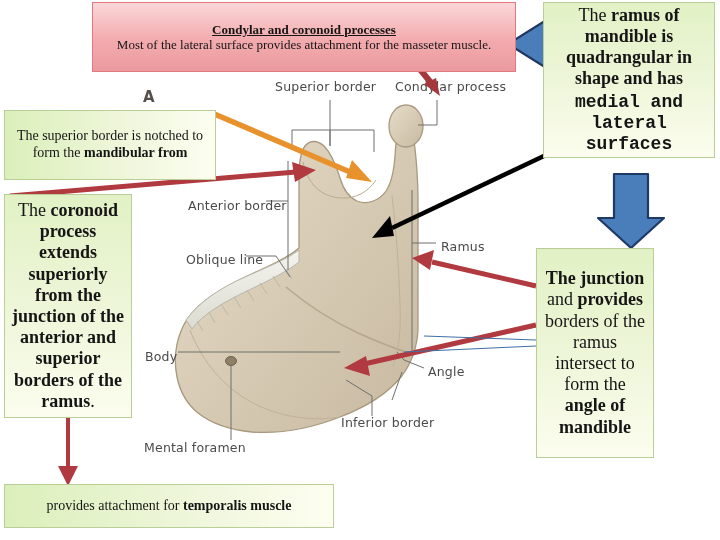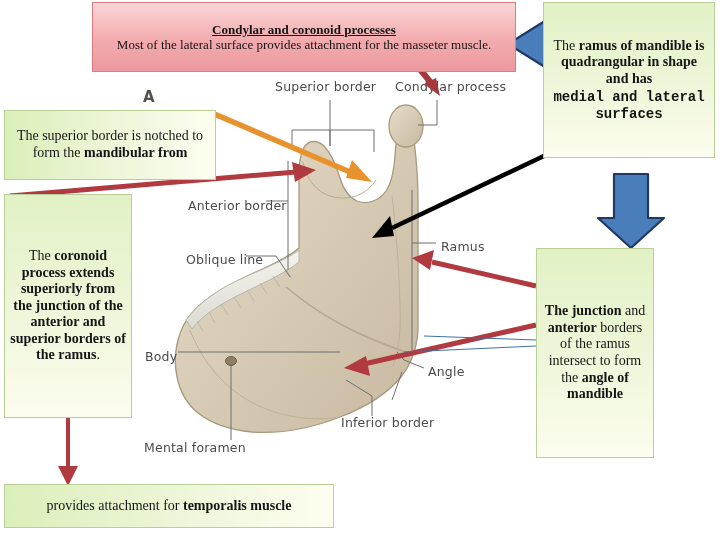--- a/index.html
+++ b/index.html
@@ -40,21 +40,21 @@
   }
   .box-pink{
     background:linear-gradient(180deg,#fbd7d8 0%,#f3abae 55%,#eb9a9f 100%);
     border:1px solid #e2797f;
     font-size:13px;
     padding:3px 6px;
   }
   .box-green-v{
     background:linear-gradient(180deg,#e2f1c5 0%,#ecf5d6 45%,#fcfdee 100%);
     border:1px solid #b9cf97;
-    font-size:14px;
+    font-size:18px;
     padding:4px 5px;
   }
   .box-green-h{
     background:linear-gradient(90deg,#dbefba 0%,#eef6da 55%,#fdfef0 100%);
     border:1px solid #b9cf97;
     font-size:14px;
     padding:4px 6px;
   }
   .box b{font-weight:bold;}
   .u{text-decoration:underline;}
@@ -246,21 +246,21 @@
 
   <div class="box box-green-v" style="left:4px;top:194px;width:128px;height:224px;display:flex;align-items:center;justify-content:center;">
     <div>
       <span>The </span><b>coronoid process extends superiorly from the junction of the anterior and superior borders of the ramus</b><span>.</span>
     </div>
   </div>
 
   <div class="box box-green-v" style="left:536px;top:248px;width:118px;height:210px;display:flex;align-items:center;justify-content:center;">
     <div>
       <b>The</b>
-      <b>junction</b><span> and </span><b>anterior</b><span> borders of the ramus intersect to form the </span><b>angle of mandible</b>
+      <b>junction</b><span> and </span><b>provides</b><span> borders of the ramus intersect to form the </span><b>angle of mandible</b>
     </div>
   </div>
 
   <div class="box box-green-h" style="left:4px;top:484px;width:330px;height:44px;display:flex;align-items:center;justify-content:center;text-align:left;">
     <div>
       <span>provides attachment for </span><b>temporalis muscle</b>
     </div>
   </div>
 
 </div>

